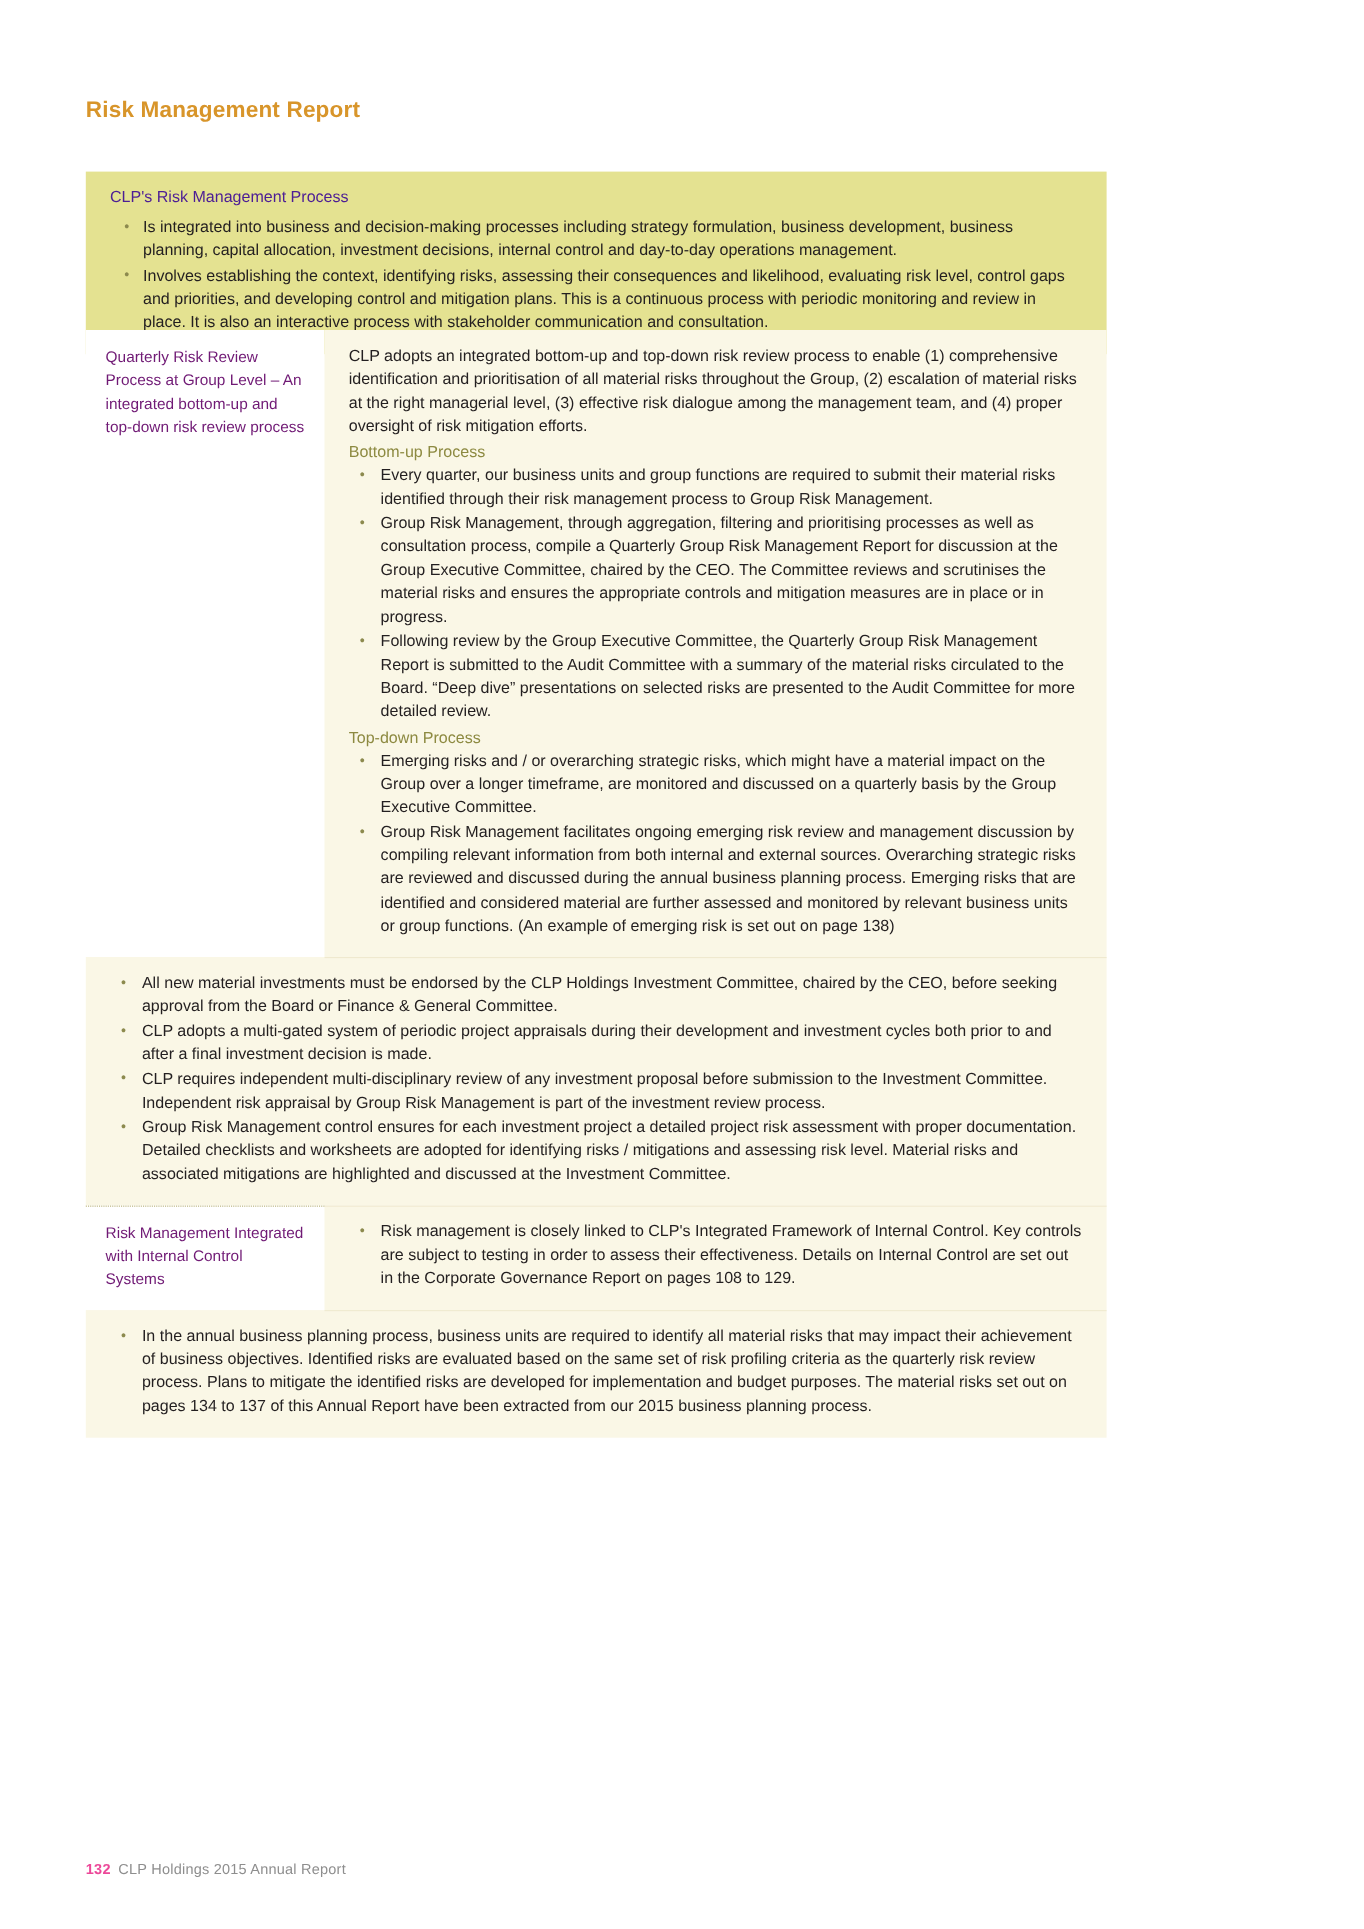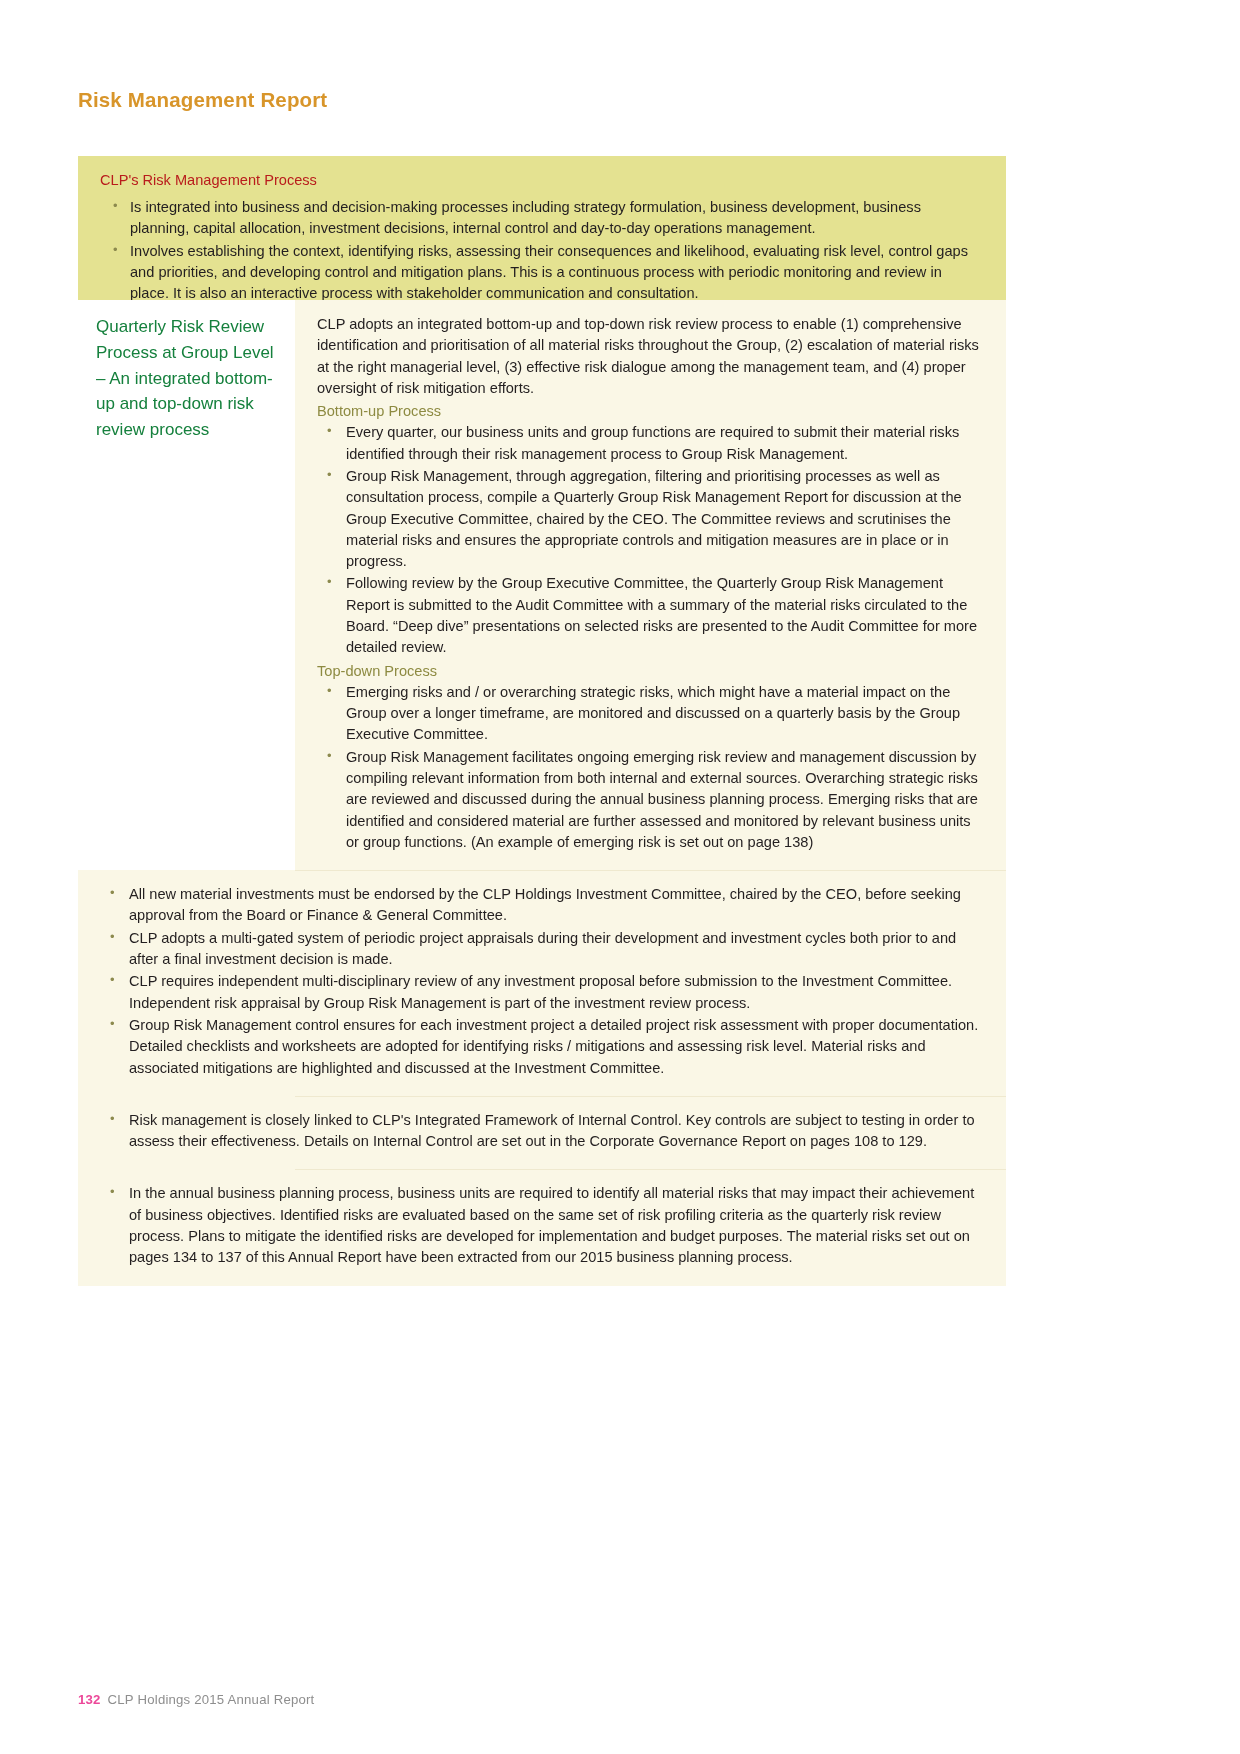--- a/index.html
+++ b/index.html
@@ -39,21 +39,21 @@
   .intro-box {
     position: absolute;
     left: 78px;
     top: 156px;
     width: 928px;
     background: #e4e291;
     padding: 14px 22px 16px 22px;
   }
   .intro-title {
     font-size: 14.6px;
-    color: #b91c1c;
+    color: #4c1d95;
     margin-bottom: 6px;
     line-height: 1.45;
   }
   .intro-list {
     margin: 0;
     padding: 0;
     list-style: none;
   }
   .intro-list li {
     position: relative;
@@ -83,23 +83,23 @@
     align-items: stretch;
     position: relative;
   }
   .col-label {
     width: 217px;
     flex: 0 0 217px;
     padding: 14px 18px 16px 18px;
     background: #ffffff;
   }
   .col-label .lbl {
-    font-size: 17px;
+    font-size: 14px;
     line-height: 1.52;
-    color: #15803d;
+    color: #701a75;
   }
   .col-body {
     flex: 1 1 auto;
     background: #faf7e6;
     padding: 14px 22px 16px 22px;
   }
 
   
   .row + .row .col-label::before {
     content: "";
@@ -205,20 +205,23 @@
         <div class="col-body">
           <ul class="b">
             <li><span class="bul">•</span><span>All new material investments must be endorsed by the CLP Holdings Investment Committee, chaired by the CEO, before seeking approval from the Board or Finance &amp; General Committee.</span></li>
             <li><span class="bul">•</span><span>CLP adopts a multi-gated system of periodic project appraisals during their development and investment cycles both prior to and after a final investment decision is made.</span></li>
             <li><span class="bul">•</span><span>CLP requires independent multi-disciplinary review of any investment proposal before submission to the Investment Committee. Independent risk appraisal by Group Risk Management is part of the investment review process.</span></li>
             <li><span class="bul">•</span><span>Group Risk Management control ensures for each investment project a detailed project risk assessment with proper documentation. Detailed checklists and worksheets are adopted for identifying risks / mitigations and assessing risk level. Material risks and associated mitigations are highlighted and discussed at the Investment Committee.</span></li>
           </ul>
         </div>
       </div>
       <div class="row">
+        <div class="col-label">
+          <div class="lbl">Risk Management Integrated with Internal Control Systems</div>
+        </div>
         <div class="col-body">
           <ul class="b">
             <li><span class="bul">•</span><span>Risk management is closely linked to CLP's Integrated Framework of Internal Control. Key controls are subject to testing in order to assess their effectiveness. Details on Internal Control are set out in the Corporate Governance Report on pages 108 to 129.</span></li>
           </ul>
         </div>
       </div>
       <div class="row">
         <div class="col-body">
           <ul class="b">
             <li><span class="bul">•</span><span>In the annual business planning process, business units are required to identify all material risks that may impact their achievement of business objectives. Identified risks are evaluated based on the same set of risk profiling criteria as the quarterly risk review process. Plans to mitigate the identified risks are developed for implementation and budget purposes. The material risks set out on pages 134 to 137 of this Annual Report have been extracted from our 2015 business planning process.</span></li>

